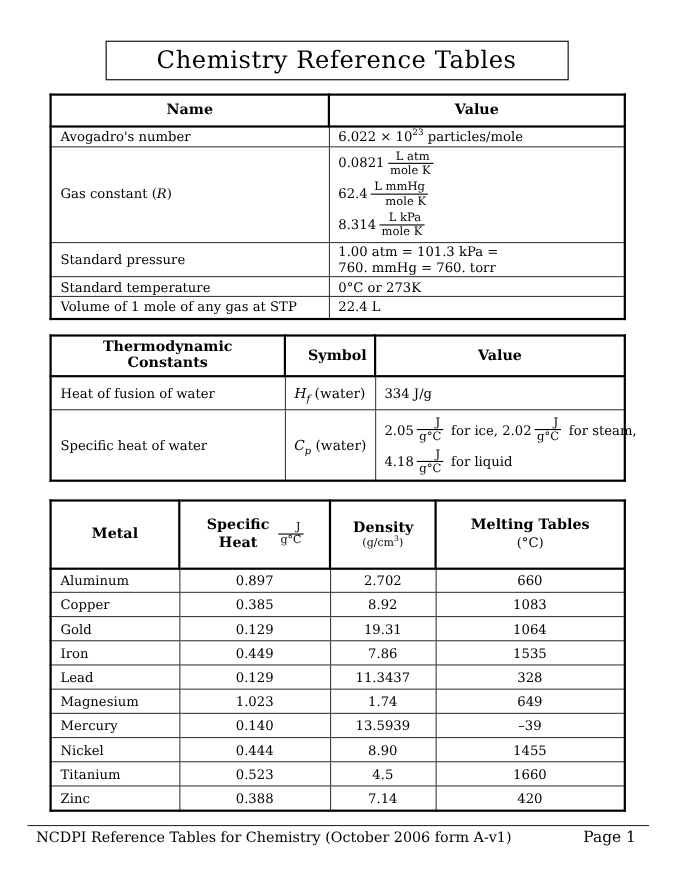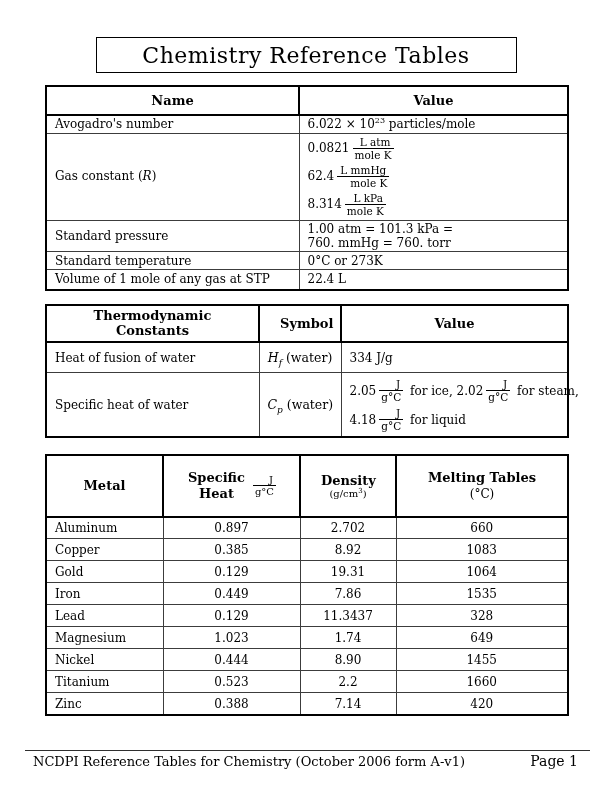--- a/index.html
+++ b/index.html
@@ -248,29 +248,35 @@
     <td class="num-cell">11.3437</td>
     <td class="num-cell">328</td>
   </tr>
   <tr style="height:22px">
     <td class="name-cell">Magnesium</td>
     <td class="num-cell">1.023</td>
     <td class="num-cell">1.74</td>
     <td class="num-cell">649</td>
   </tr>
   <tr style="height:22px">
+    <td class="name-cell">Mercury</td>
+    <td class="num-cell">0.140</td>
+    <td class="num-cell">13.5939</td>
+    <td class="num-cell">–39</td>
+  </tr>
+  <tr style="height:22px">
     <td class="name-cell">Nickel</td>
     <td class="num-cell">0.444</td>
     <td class="num-cell">8.90</td>
     <td class="num-cell">1455</td>
   </tr>
   <tr style="height:22px">
     <td class="name-cell">Titanium</td>
     <td class="num-cell">0.523</td>
-    <td class="num-cell">2.2</td>
+    <td class="num-cell">4.5</td>
     <td class="num-cell">1660</td>
   </tr>
   <tr style="height:22px">
     <td class="name-cell">Zinc</td>
     <td class="num-cell">0.388</td>
     <td class="num-cell">7.14</td>
     <td class="num-cell">420</td>
   </tr>
 </tbody>
   </table>

